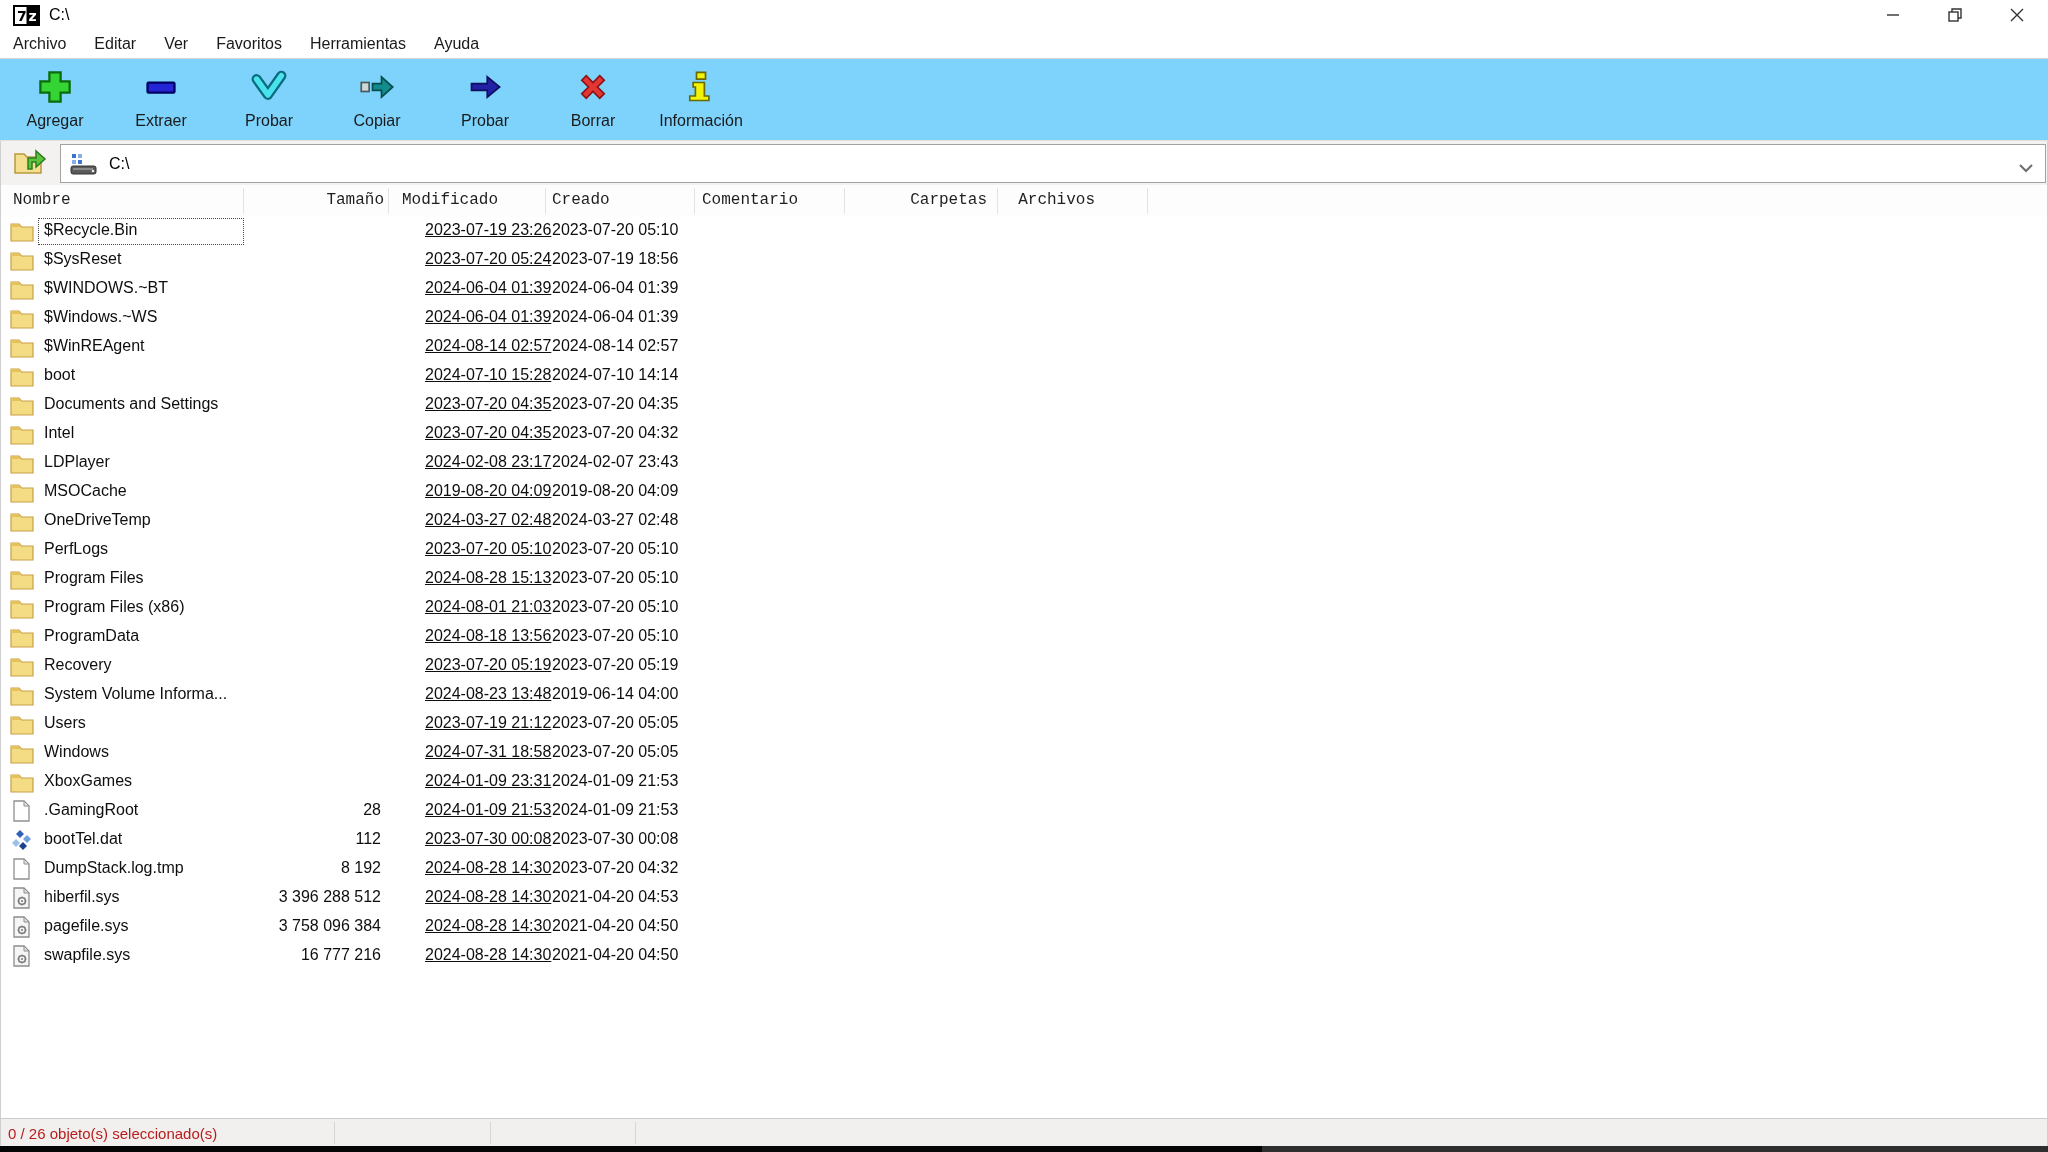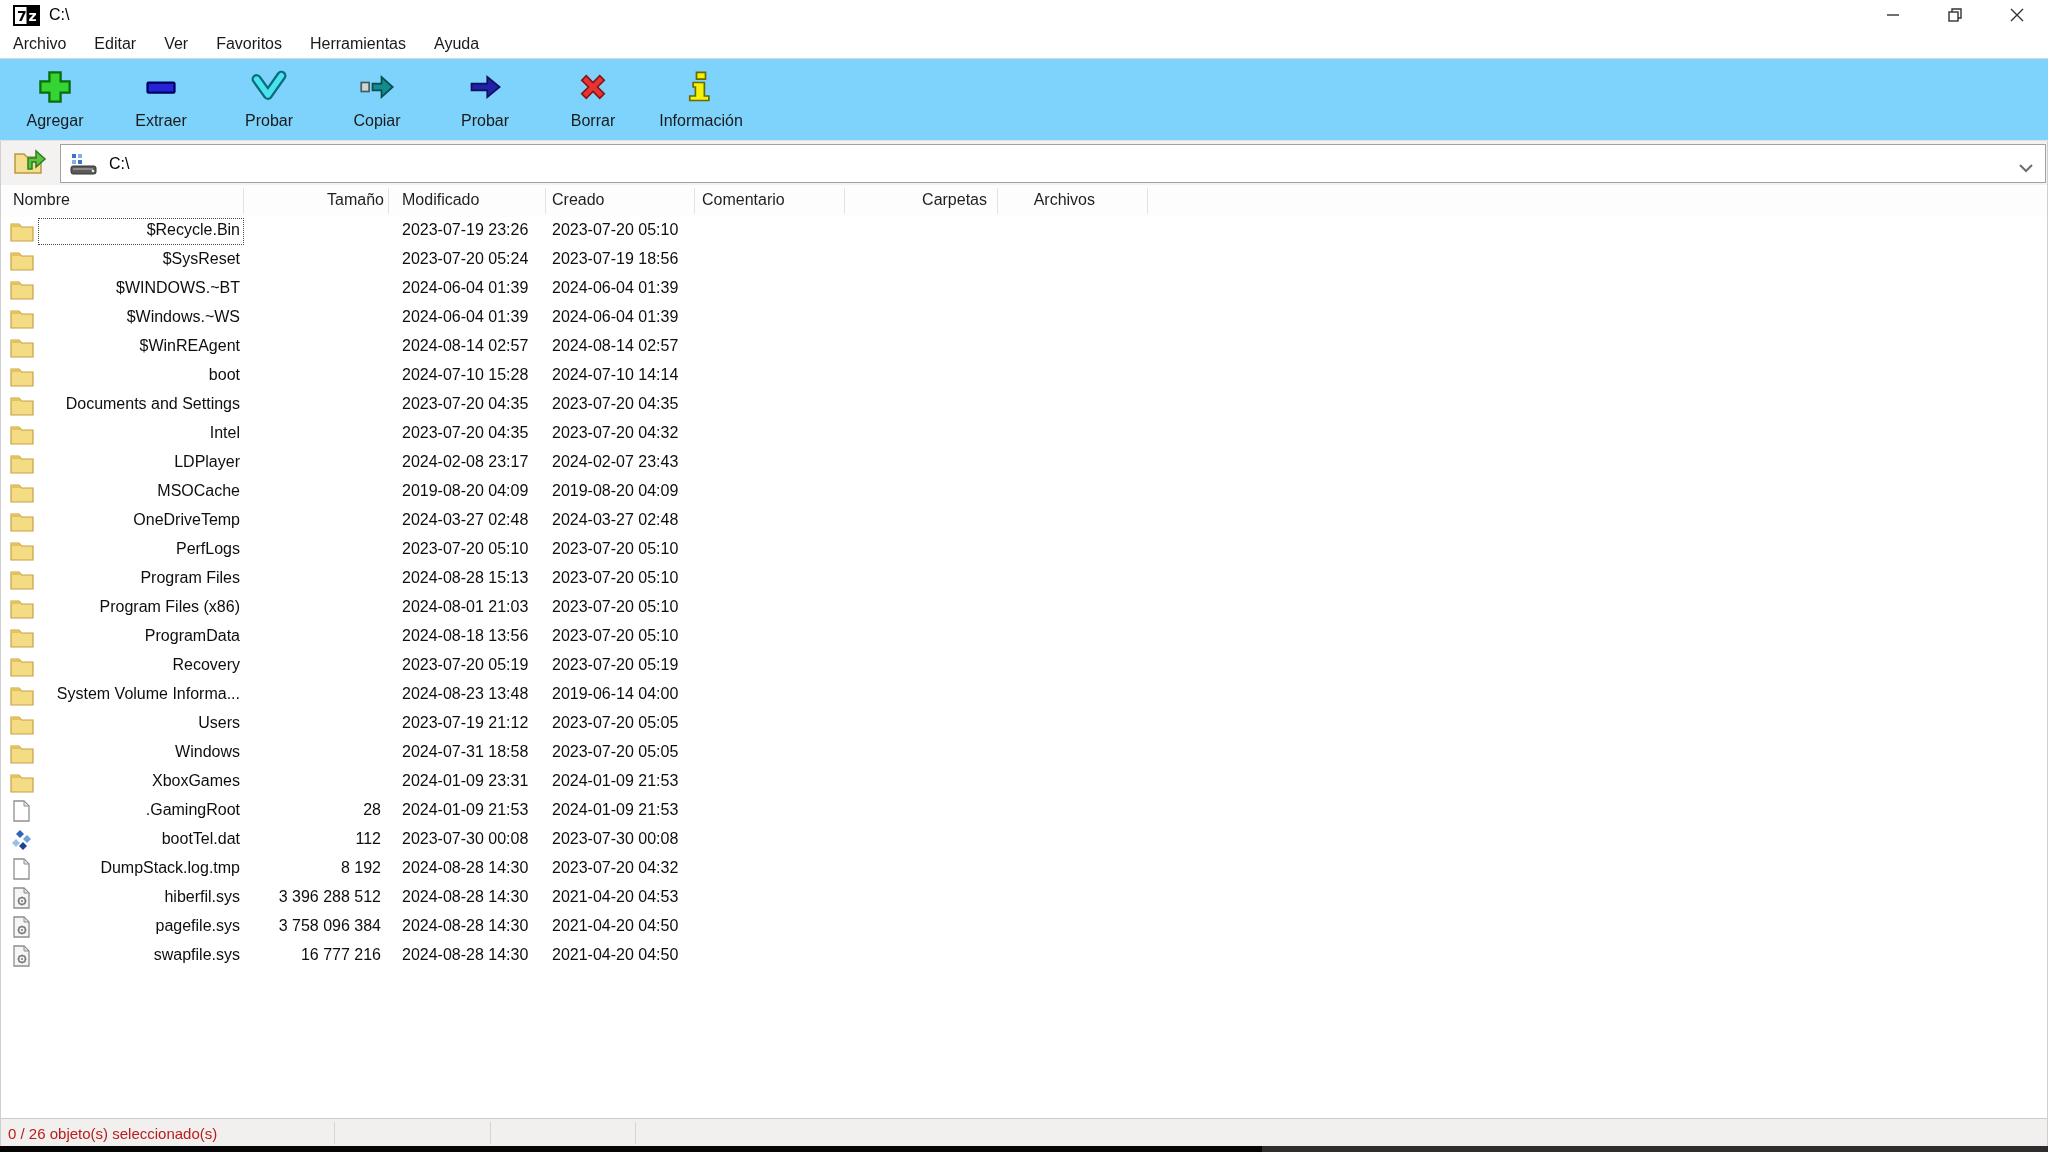--- a/index.html
+++ b/index.html
@@ -26,32 +26,32 @@
   .tool-btn svg{width:42px;height:36px;margin-top:4px;}
   .tool-label{font-size:16px;margin-top:3px;color:#1a1a1a;}
   
   .addressbar{position:absolute;left:0;top:141px;width:2048px;height:44px;background:#f3f2f1;}
   .up-btn{position:absolute;left:6px;top:3px;width:48px;height:38px;display:flex;align-items:center;justify-content:center;}
   .combo{position:absolute;left:60px;top:3px;width:1984px;height:37px;background:#fff;border:1px solid #a2a2a2;display:flex;align-items:center;}
   .combo .drive{margin-left:9px;width:27px;height:24px;}
   .combo .path{margin-left:12px;font-size:16px;color:#000;}
   .combo .chev{position:absolute;right:12px;top:14px;}
   
-  .header{position:absolute;left:0;top:185px;width:2048px;height:32px;background:#fdfdfd;border-bottom:1px solid #f0f0f0;}
+  .header{position:absolute;left:0;top:185px;width:2048px;height:32px;background:#fdfdfd;border-bottom:1px solid #f0f0f0;font-family:Liberation Mono, monospace;}
   .hcell{position:absolute;top:6px;font-size:16px;color:#1f1f1f;white-space:nowrap;}
   .hdiv{position:absolute;top:3px;height:26px;width:1px;background:#e3e3e3;}
   
   .list{position:absolute;left:0;top:217px;width:2048px;height:900px;background:#fff;}
   .row{position:absolute;left:0;width:2048px;height:29px;}
   .cell{position:absolute;top:4px;font-size:16px;color:#0e0e0e;white-space:pre;}
   .cell.icon{left:10px;top:3px;width:26px;height:23px;}
   .cell.icon svg{width:24px;height:22px;}
-  .cell.name{left:44px;width:196px;overflow:hidden;text-align:right;}
+  .cell.name{left:44px;width:196px;overflow:hidden;}
   .cell.size{left:245px;width:136px;text-align:right;}
-  .cell.mod{left:402px;width:146px;}
+  .cell.mod{left:425px;width:146px;text-decoration:underline;}
   .cell.cre{left:552px;width:146px;}
   .focusbox{position:absolute;left:38px;top:1px;width:204px;height:25px;border:1px dotted #4a4a4a;}
   
   .statusbar{position:absolute;left:0;top:1118px;width:2048px;height:28px;background:#f1f0ef;border-top:1px solid #cccbca;}
   .status-text{position:absolute;left:8px;top:6px;font-size:15px;color:#b91c1c;}
   .sdiv{position:absolute;top:3px;height:22px;width:1px;background:#d6d5d4;}
   
   .bottom-strip{position:absolute;left:0;top:1146px;width:2048px;height:6px;background:#2e2e2e;}
   .bottom-strip .dark{position:absolute;left:0;top:0;width:1262px;height:6px;background:#050505;}
   

